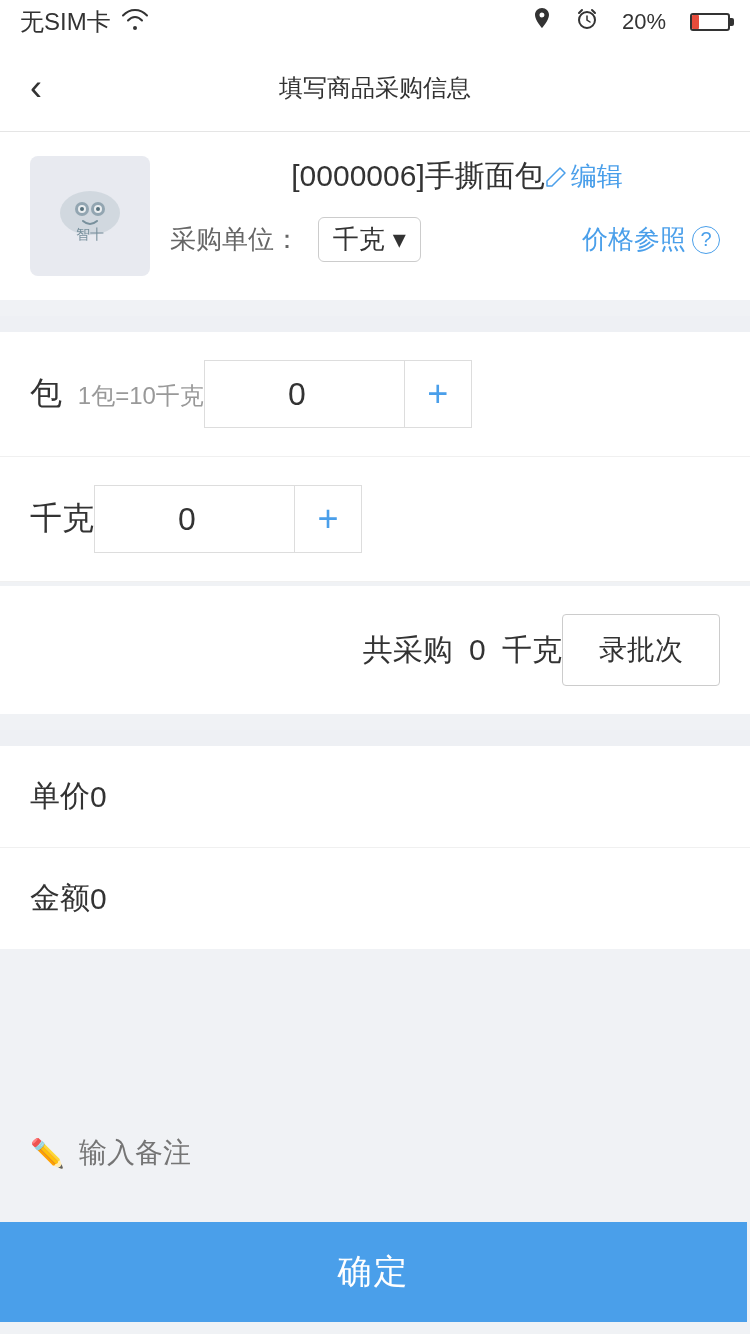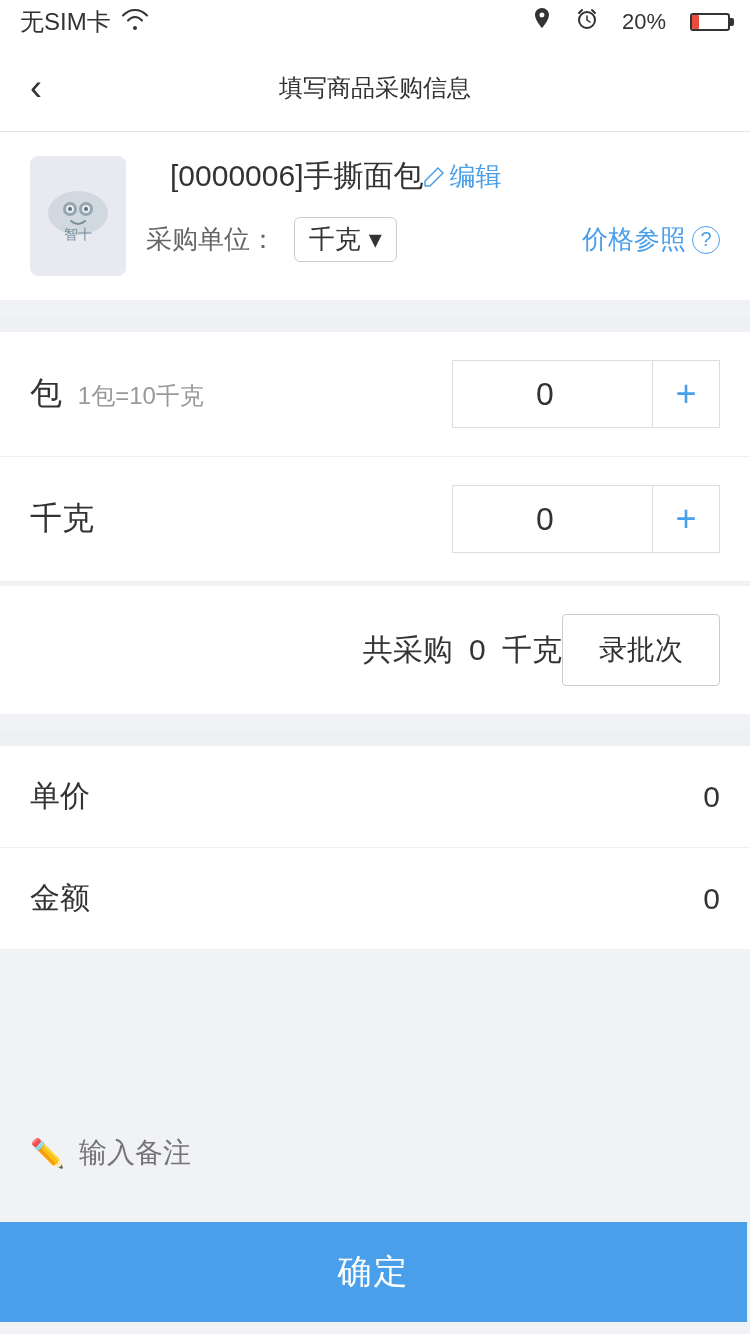--- a/index.html
+++ b/index.html
@@ -80,39 +80,39 @@
     
     .product-section {
       background: #fff;
       padding: 24px 30px;
       display: flex;
       align-items: flex-start;
       gap: 20px;
       margin-bottom: 16px;
     }
     .product-thumb {
-      width: 96px;
+      width: 120px;
       height: 120px;
       background: #e8eaf0;
       border-radius: 8px;
       display: flex;
       align-items: center;
       justify-content: center;
       flex-shrink: 0;
     }
     .product-thumb-inner {
       font-size: 40px;
       color: #6b7a8d;
       text-align: center;
       line-height: 1;
     }
     .product-info { flex: 1; }
     .product-top-row {
       display: flex;
-      justify-content: flex-start;
+      justify-content: center;
       align-items: center;
       margin-bottom: 20px;
       margin-left: 24px;
     }
     .product-name {
       font-size: 30px;
       color: #333;
       font-weight: 500;
     }
     .edit-btn {
@@ -150,21 +150,21 @@
     }
 
     
     .qty-section {
       background: #fff;
       margin-bottom: 4px;
     }
     .qty-row {
       display: flex;
       align-items: center;
-      justify-content: space-between;
+      justify-content: flex-start;
       padding: 28px 30px;
       border-bottom: 1px solid #f0f0f0;
     }
     .qty-label {
       font-size: 32px;
       color: #333;
       font-weight: 500;
     }
     .qty-sublabel {
       font-size: 24px;
@@ -225,24 +225,23 @@
     }
 
     
     .price-section {
       background: #fff;
       margin-bottom: 4px;
     }
     .price-row {
       display: flex;
       align-items: center;
-      justify-content: space-between;
+      justify-content: flex-start;
       padding: 30px 30px;
       border-bottom: 1px solid #f0f0f0;
-      gap: 24px;
     }
     .price-row:last-child { border-bottom: none; }
     .price-label { font-size: 30px; color: #333; }
     .price-value { font-size: 30px; color: #333; }
 
     
     .remark-section {
       background: #f0f2f5;
       padding: 30px 30px;
       display: flex;

